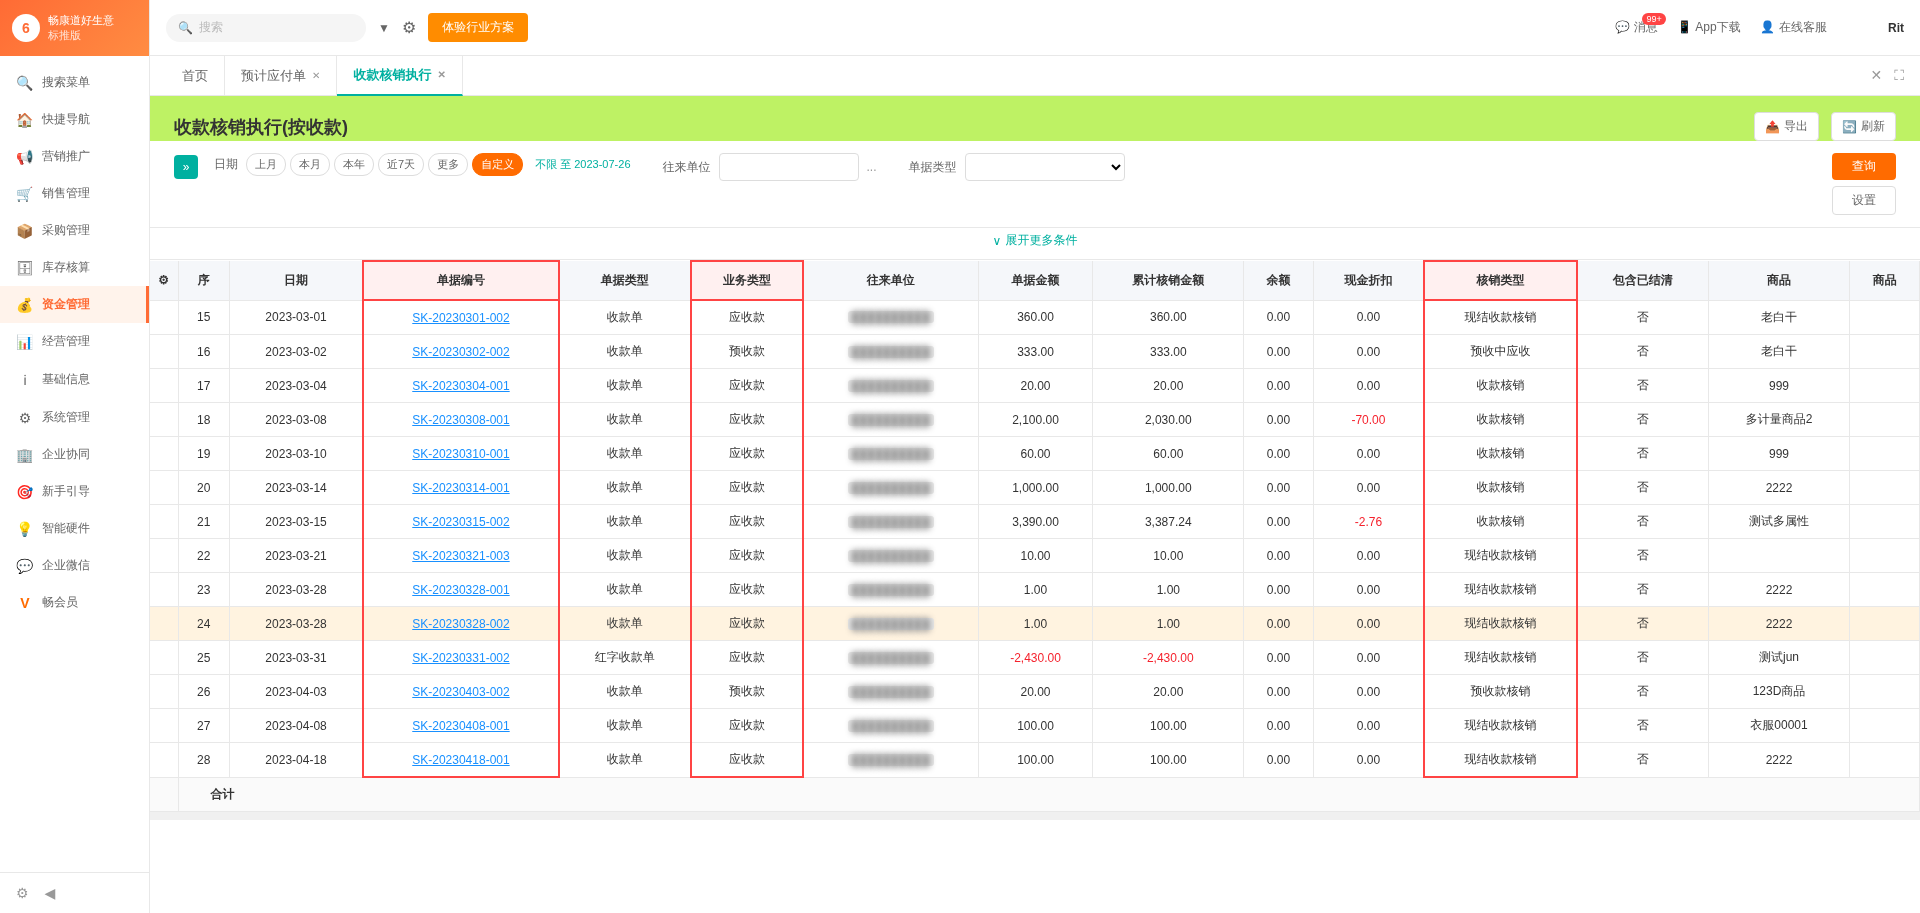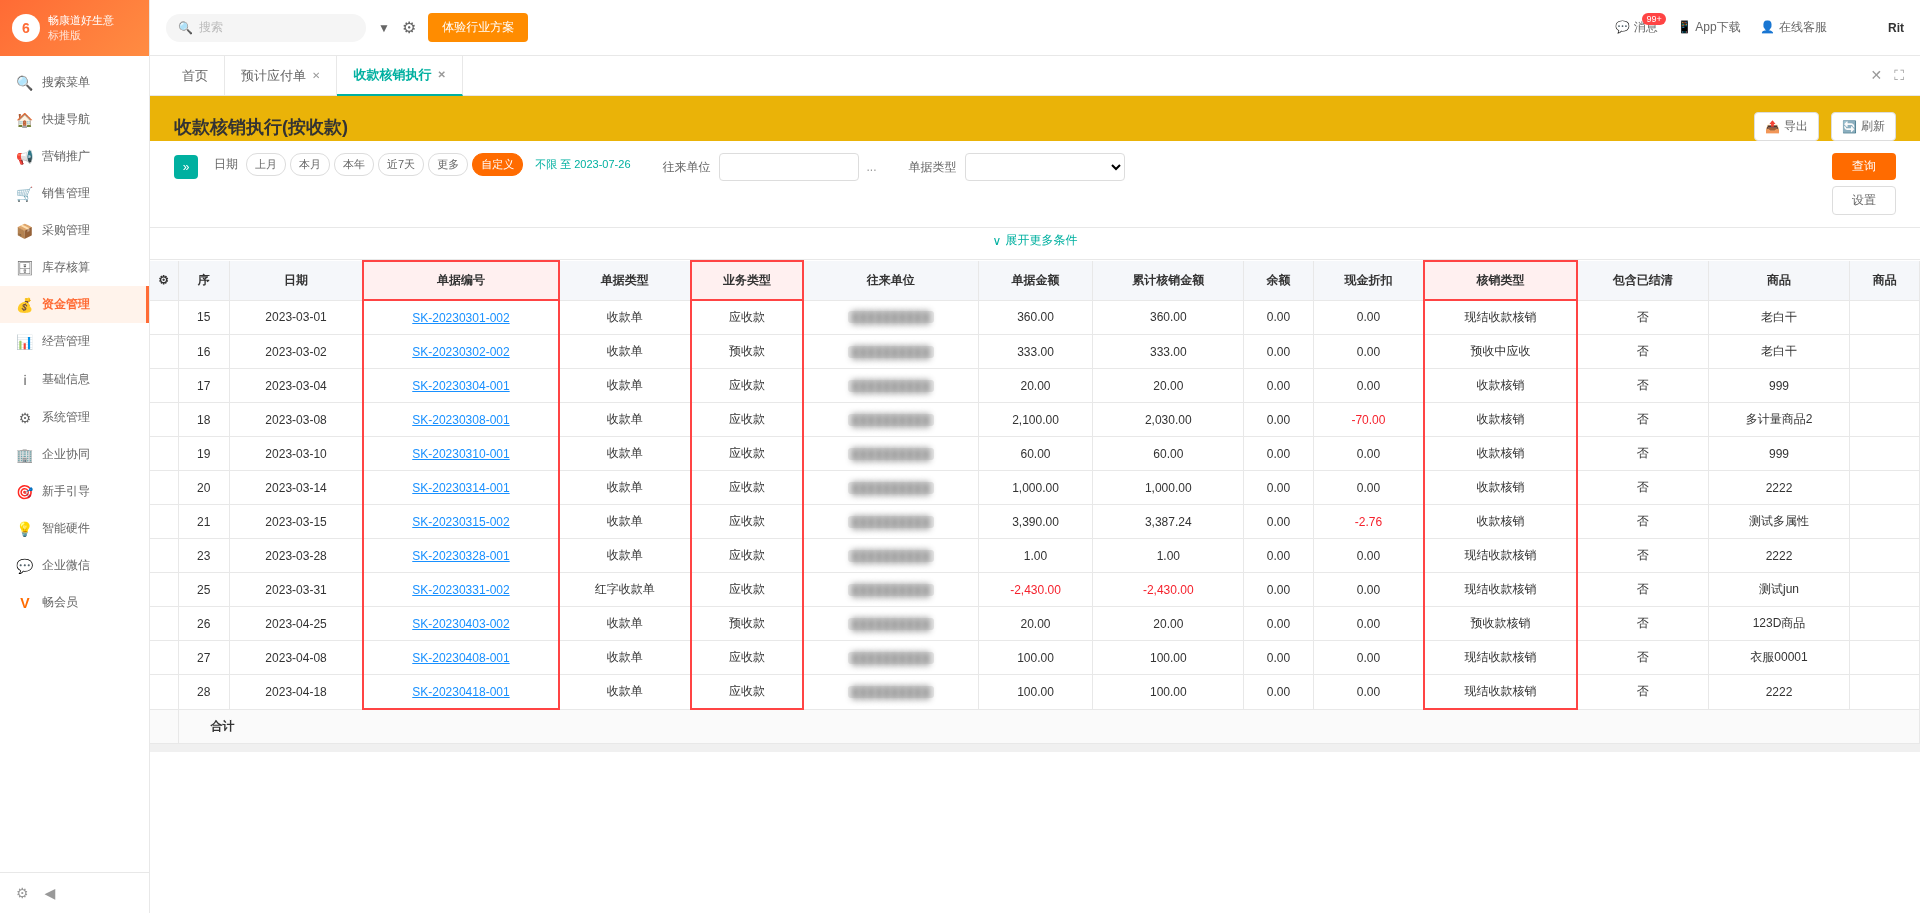--- a/index.html
+++ b/index.html
@@ -36,21 +36,21 @@
     .tabbar { height: 40px; background: #fff; display: flex; align-items: center; padding: 0 16px; border-bottom: 1px solid #e8e8e8; flex-shrink: 0; gap: 0; }
     .tab { display: flex; align-items: center; gap: 6px; padding: 0 16px; height: 40px; cursor: pointer; font-size: 13px; color: #666; border-right: 1px solid #e8e8e8; }
     .tab.active { color: #00b0a0; border-bottom: 2px solid #00b0a0; font-weight: bold; background: #fff; }
     .tab .close { color: #999; font-size: 10px; cursor: pointer; }
     .tabbar-actions { margin-left: auto; display: flex; gap: 12px; color: #999; font-size: 14px; cursor: pointer; }
 
     
     .content { flex: 1; overflow: hidden; display: flex; flex-direction: column; padding: 0; background: #f5f7fa; }
 
     
-    .page-header { background: #eab308; padding: 16px 24px 0; display: flex; justify-content: space-between; align-items: center; margin-bottom: 0; }
+    .page-header { background: #bef264; padding: 16px 24px 0; display: flex; justify-content: space-between; align-items: center; margin-bottom: 0; }
     .page-title { font-size: 18px; font-weight: bold; color: #333; }
     .page-actions { display: flex; gap: 12px; }
     .btn-export { display: flex; align-items: center; gap: 4px; color: #666; font-size: 12px; cursor: pointer; background: #fff; border: 1px solid #ddd; border-radius: 4px; padding: 5px 10px; }
     .btn-refresh { display: flex; align-items: center; gap: 4px; color: #666; font-size: 12px; cursor: pointer; background: #fff; border: 1px solid #ddd; border-radius: 4px; padding: 5px 10px; }
 
     
     .filter-bar { background: #fff; padding: 12px 24px; border-bottom: 1px solid #e8e8e8; display: flex; align-items: flex-start; gap: 16px; flex-shrink: 0; }
     .filter-toggle { width: 24px; height: 24px; background: #00b0a0; color: #fff; border-radius: 4px; display: flex; align-items: center; justify-content: center; cursor: pointer; font-size: 12px; flex-shrink: 0; margin-top: 2px; }
     .filter-fields { display: flex; flex-wrap: wrap; gap: 12px; flex: 1; align-items: flex-start; }
     .filter-field { display: flex; align-items: center; gap: 8px; }
@@ -408,23 +408,57 @@
     <td>3,387.24</td>
     <td>0.00</td>
     <td class="neg">-2.76</td>
     <td style="border-left:2px solid #ff4444;border-right:2px solid #ff4444;">收款核销</td>
     <td>否</td>
     <td>测试多属性</td>
     <td></td>
   </tr>
               <tr>
     <td></td>
+    <td>22</td>
+    <td>2023-03-21</td>
+    <td style="border-left:2px solid #ff4444;border-right:2px solid #ff4444;"><span class="link">SK-20230321-003</span></td>
+    <td>收款单</td>
+    <td style="border-left:2px solid #ff4444;border-right:2px solid #ff4444;">应收款</td>
+    <td><span style="color:transparent;text-shadow:0 0 6px #999;background:#e8e8e8;border-radius:3px;padding:0 4px;font-size:11px;">██████████</span></td>
+    <td>10.00</td>
+    <td>10.00</td>
+    <td>0.00</td>
+    <td>0.00</td>
+    <td style="border-left:2px solid #ff4444;border-right:2px solid #ff4444;">现结收款核销</td>
+    <td>否</td>
+    <td></td>
+    <td></td>
+  </tr>
+              <tr>
+    <td></td>
     <td>23</td>
     <td>2023-03-28</td>
     <td style="border-left:2px solid #ff4444;border-right:2px solid #ff4444;"><span class="link">SK-20230328-001</span></td>
+    <td>收款单</td>
+    <td style="border-left:2px solid #ff4444;border-right:2px solid #ff4444;">应收款</td>
+    <td><span style="color:transparent;text-shadow:0 0 6px #999;background:#e8e8e8;border-radius:3px;padding:0 4px;font-size:11px;">██████████</span></td>
+    <td>1.00</td>
+    <td>1.00</td>
+    <td>0.00</td>
+    <td>0.00</td>
+    <td style="border-left:2px solid #ff4444;border-right:2px solid #ff4444;">现结收款核销</td>
+    <td>否</td>
+    <td>2222</td>
+    <td></td>
+  </tr>
+              <tr class="highlighted">
+    <td></td>
+    <td>24</td>
+    <td>2023-03-28</td>
+    <td style="border-left:2px solid #ff4444;border-right:2px solid #ff4444;"><span class="link">SK-20230328-002</span></td>
     <td>收款单</td>
     <td style="border-left:2px solid #ff4444;border-right:2px solid #ff4444;">应收款</td>
     <td><span style="color:transparent;text-shadow:0 0 6px #999;background:#e8e8e8;border-radius:3px;padding:0 4px;font-size:11px;">██████████</span></td>
     <td>1.00</td>
     <td>1.00</td>
     <td>0.00</td>
     <td>0.00</td>
     <td style="border-left:2px solid #ff4444;border-right:2px solid #ff4444;">现结收款核销</td>
     <td>否</td>
     <td>2222</td>
@@ -443,21 +477,21 @@
     <td>0.00</td>
     <td>0.00</td>
     <td style="border-left:2px solid #ff4444;border-right:2px solid #ff4444;">现结收款核销</td>
     <td>否</td>
     <td>测试jun</td>
     <td></td>
   </tr>
               <tr>
     <td></td>
     <td>26</td>
-    <td>2023-04-25</td>
+    <td>2023-04-03</td>
     <td style="border-left:2px solid #ff4444;border-right:2px solid #ff4444;"><span class="link">SK-20230403-002</span></td>
     <td>收款单</td>
     <td style="border-left:2px solid #ff4444;border-right:2px solid #ff4444;">预收款</td>
     <td><span style="color:transparent;text-shadow:0 0 6px #999;background:#e8e8e8;border-radius:3px;padding:0 4px;font-size:11px;">██████████</span></td>
     <td>20.00</td>
     <td>20.00</td>
     <td>0.00</td>
     <td>0.00</td>
     <td style="border-left:2px solid #ff4444;border-right:2px solid #ff4444;">预收款核销</td>
     <td>否</td>

